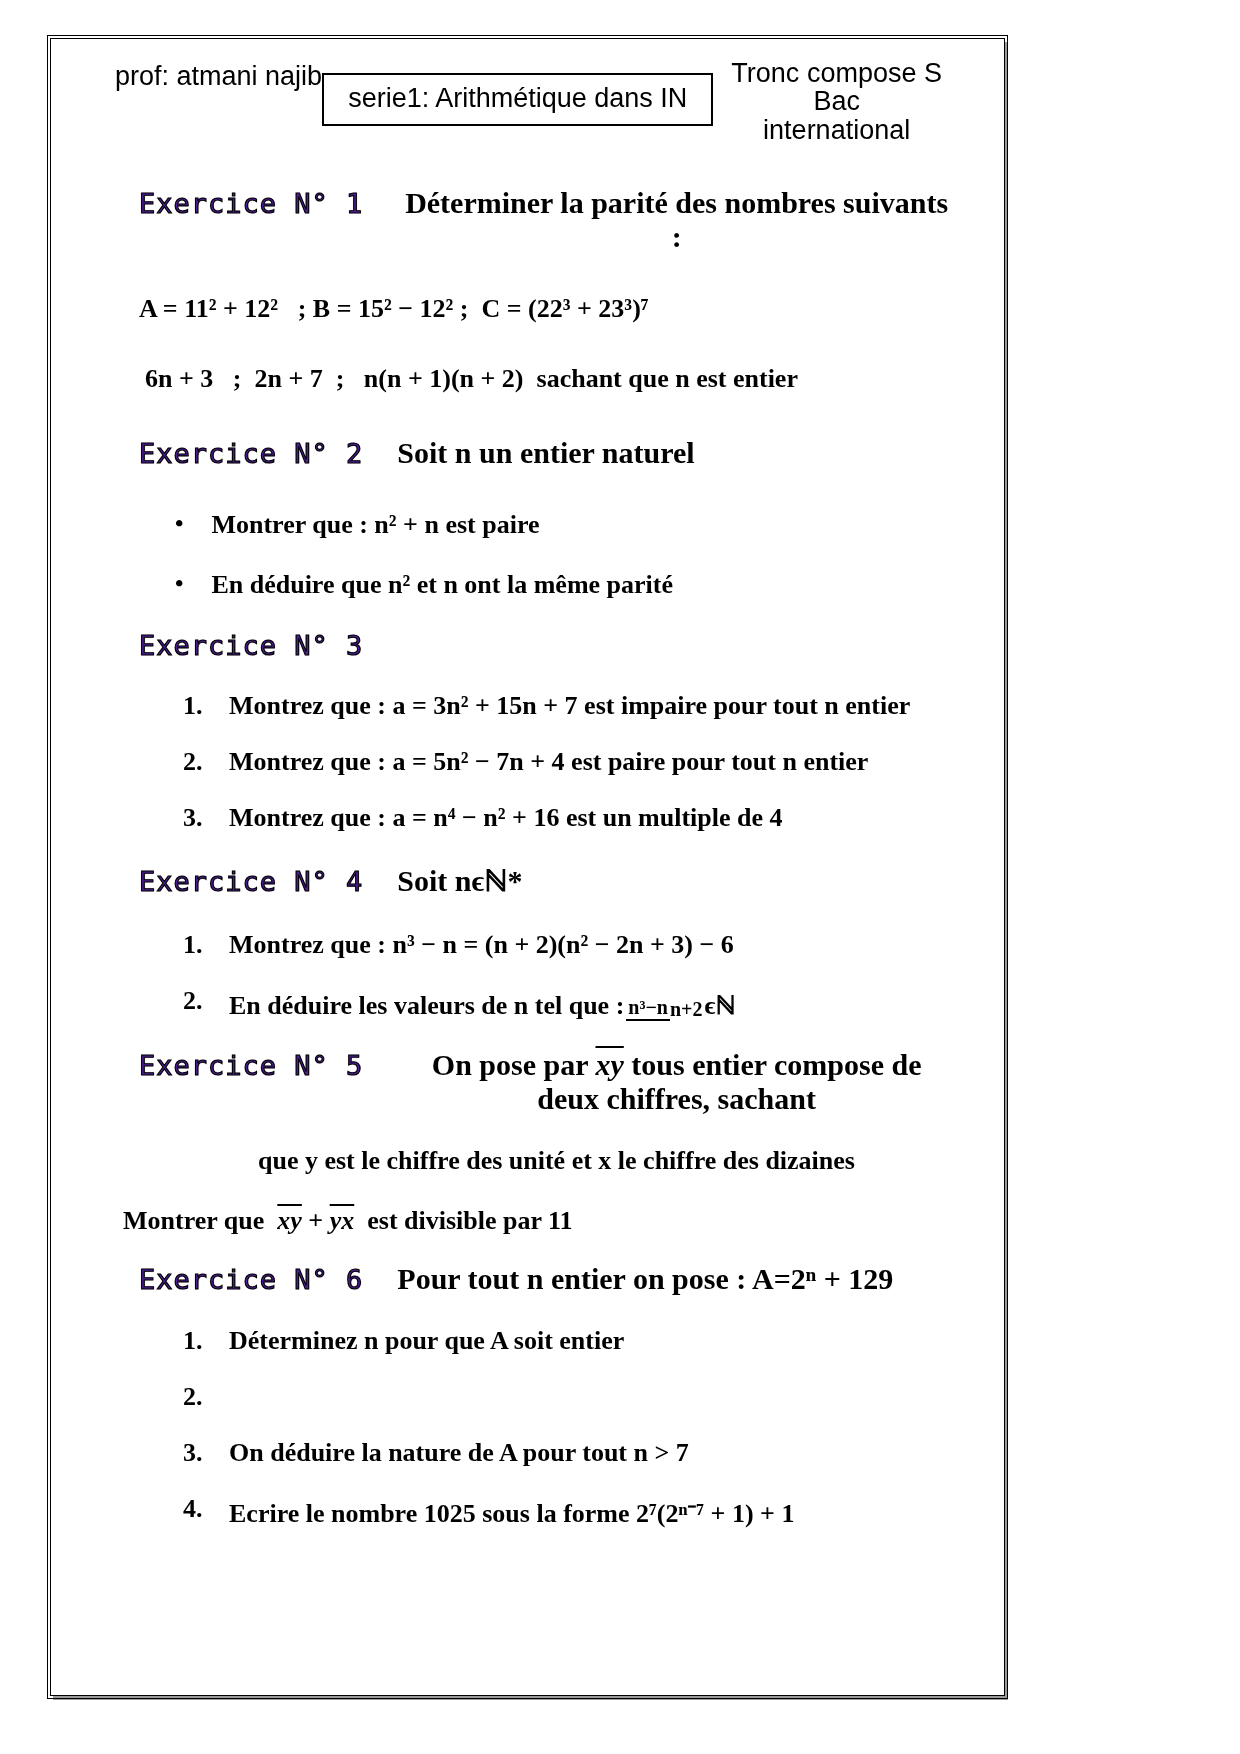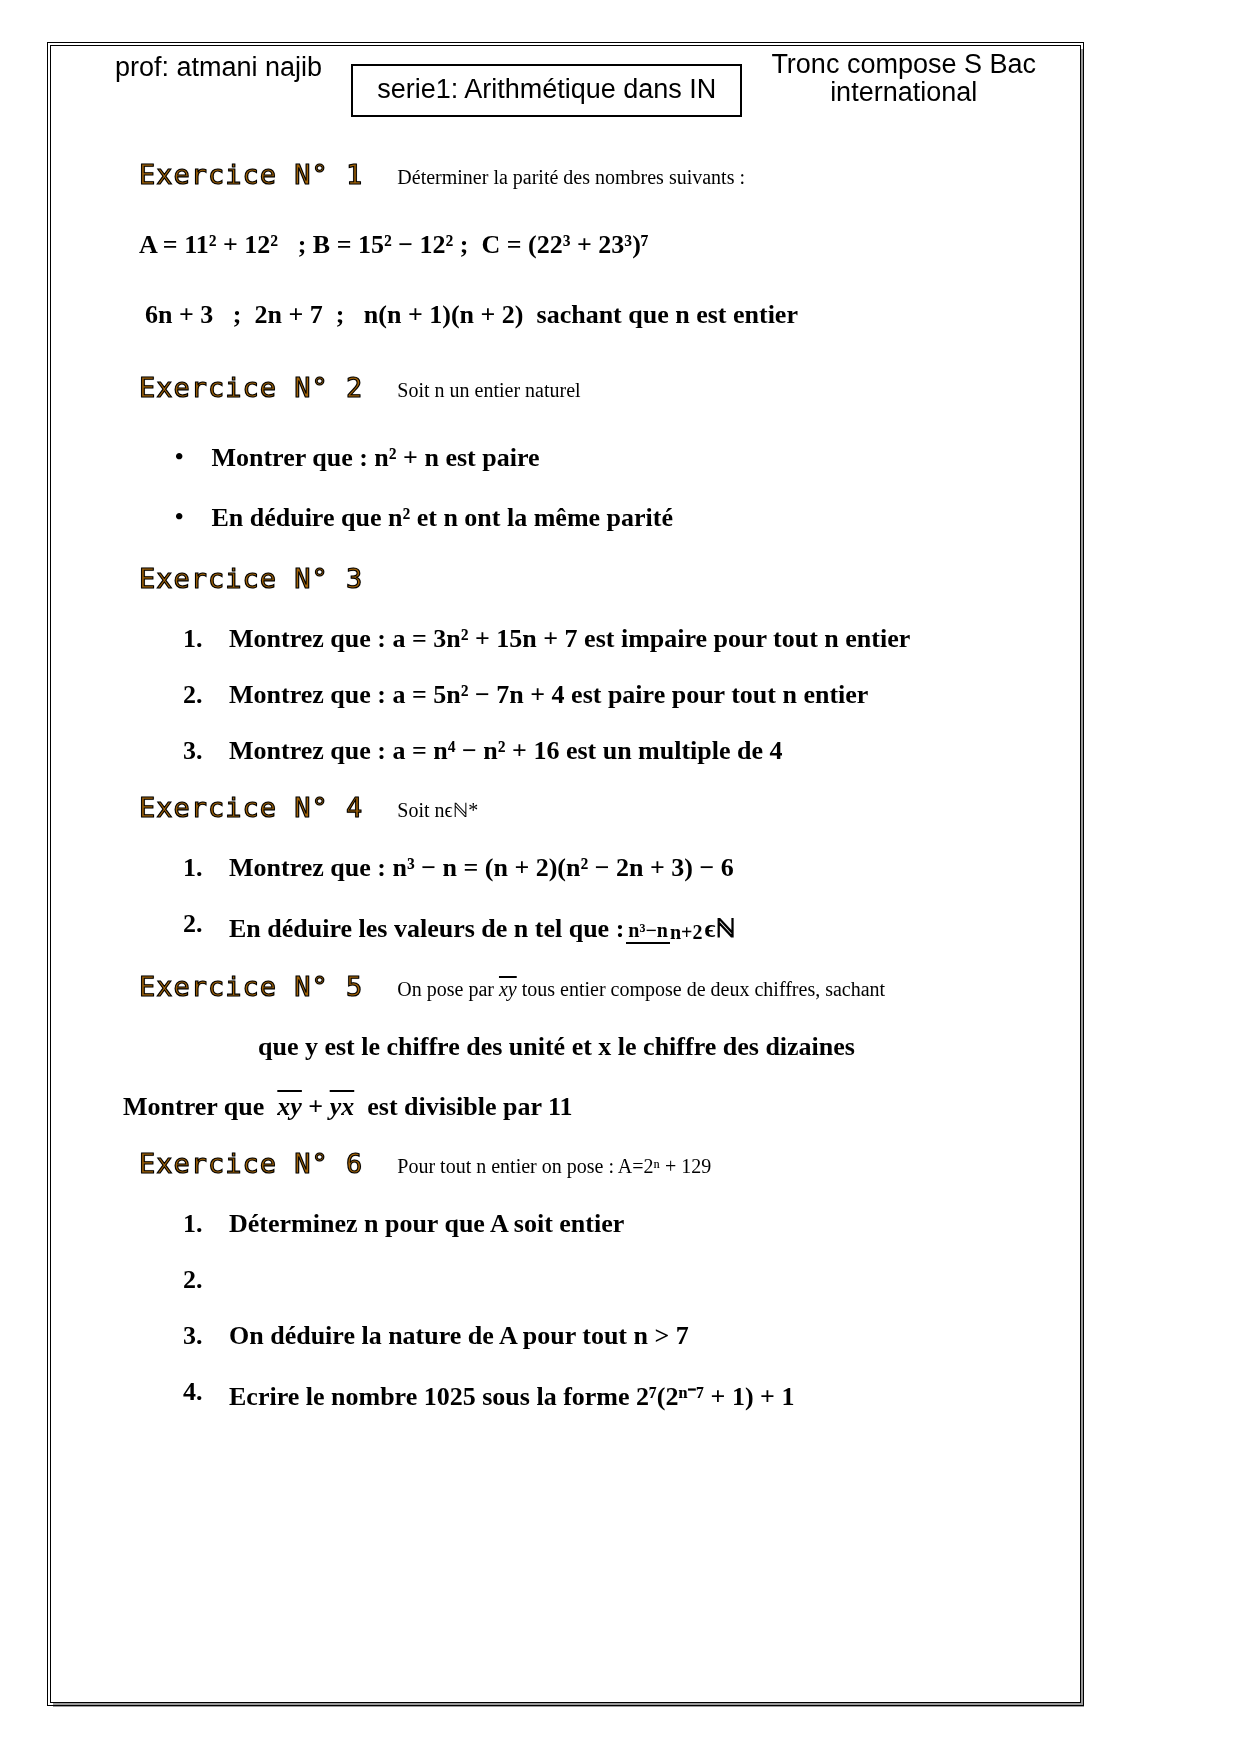--- a/index.html
+++ b/index.html
@@ -6,28 +6,28 @@
   html, body {
     width: 1240px;
     background: #ffffff;
     font-family: "Liberation Serif", serif;
     color: #000;
   }
   body { height: 1754px; position: relative; }
 
   .page-frame {
     position: absolute;
-    left: 50px; top: 45px;
-    width: 1031px; height: 1658px;
+    left: 50px; top: 38px;
+    width: 955px; height: 1658px;
     border: 1px solid #000;
     outline: 1px solid #000;
     outline-offset: 2px;
     box-shadow: 3px 4px 0 0 #9b9b9b;
     background: #fff;
-    padding: 0 48px 0 88px;
+    padding: 16px 48px 0 88px;
   }
 
   
   .doc-header {
     display: flex;
     align-items: flex-start;
     justify-content: space-between;
     margin-left: -24px;
     margin-right: -4px;
   }
@@ -52,30 +52,31 @@
     line-height: 1.05;
     padding-top: 4px;
   }
 
   
   .ex-label {
     font-family: "DejaVu Sans Mono", monospace;
     font-size: 27px;
     font-weight: normal;
     letter-spacing: 1px;
-    color: #a16207;
+    color: #4c1d95;
     -webkit-text-stroke: 1.1px #000;
     text-shadow: 0 0 1px #000;
     white-space: nowrap;
   }
   .ex-heading { display: flex; align-items: baseline; gap: 34px; }
   .ex-intro {
-    font-weight: normal;
-    font-size: 20px;
+    font-weight: bold;
+    font-size: 30px;
     white-space: pre-wrap;
+    text-align: center;
   }
 
   
   .math-line {
     font-weight: bold;
     font-size: 26px;
     white-space: pre-wrap;
   }
   .num-item {
     display: flex;

